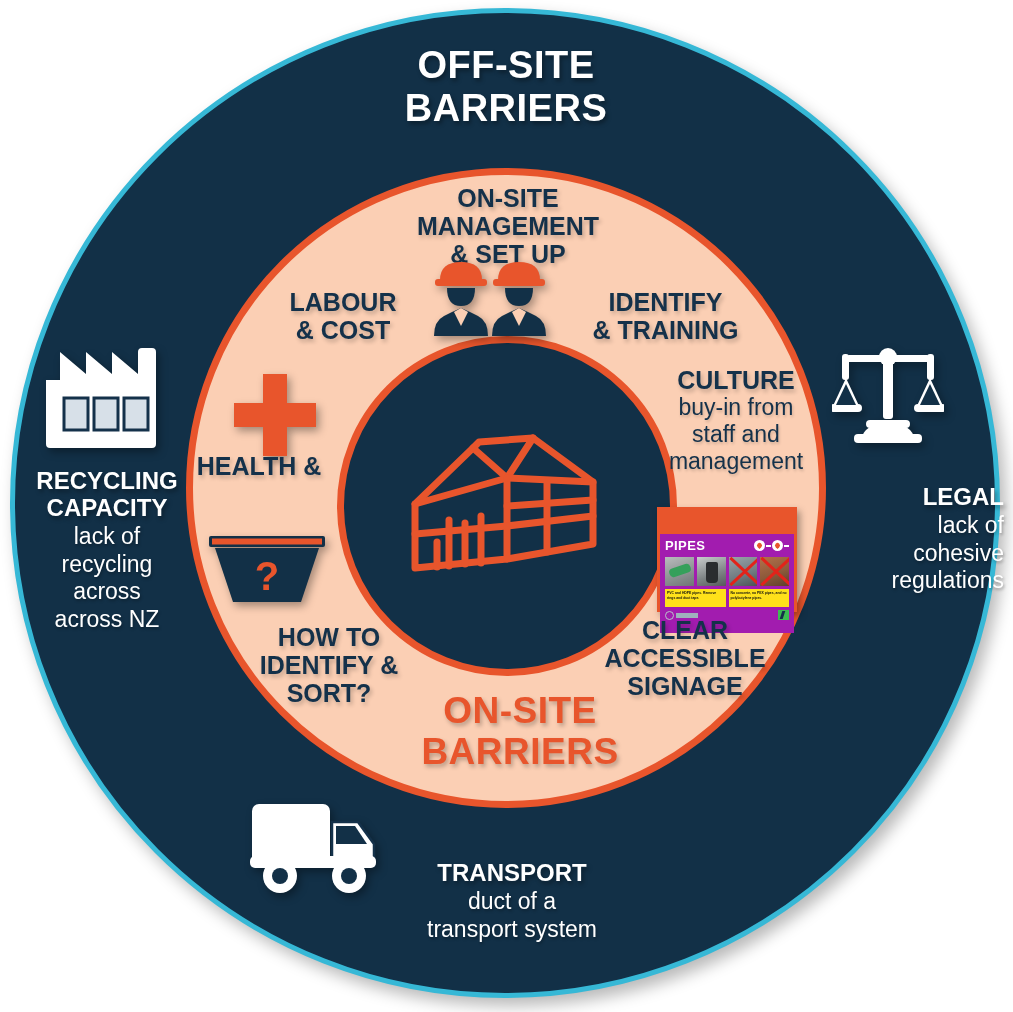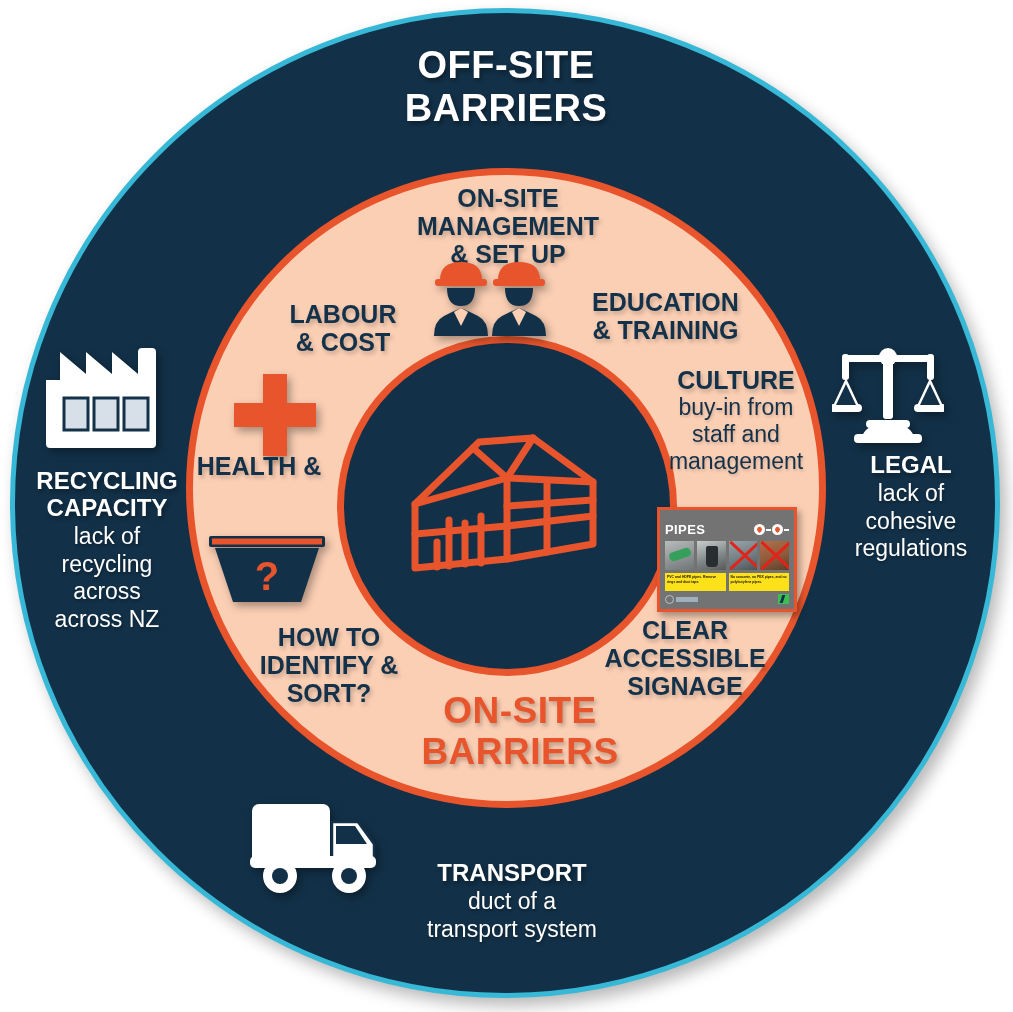--- a/index.html
+++ b/index.html
@@ -45,28 +45,28 @@
   .sub-w{color:#ffffff;font-weight:normal;text-shadow:1px 2px 3px rgba(0,0,0,.3);}
   .sub-n{color:#14314a;font-weight:normal;text-shadow:1px 2px 3px rgba(0,0,0,.18);}
 
   
   #offsite-title{left:306px;top:44px;width:400px;font-size:38px;letter-spacing:.5px;}
   #onsite-title{left:400px;top:690px;width:240px;font-size:37px;letter-spacing:.5px;}
 
   
   #recycling-block{left:14px;top:468px;width:186px;font-size:24px;}
   #recycling-block .sub-w{font-size:23px;display:block;margin-top:2px;}
-  #legal-block{left:818px;top:452px;width:186px;font-size:24px;}
+  #legal-block{left:818px;top:484px;width:186px;font-size:24px;text-align:right;}
   #legal-block .sub-w{font-size:23px;display:block;margin-top:2px;}
   #transport-block{left:382px;top:860px;width:260px;font-size:24px;}
   #transport-block .sub-w{font-size:23px;display:block;margin-top:2px;}
 
   
   #mgmt-label{left:393px;top:184px;width:230px;font-size:25px;}
-  #labour-label{left:258px;top:300px;width:170px;font-size:25px;}
+  #labour-label{left:258px;top:288px;width:170px;font-size:25px;}
   #education-label{left:578px;top:288px;width:175px;font-size:25px;}
   #culture-label{left:651px;top:366px;width:170px;font-size:25px;}
   #culture-label .sub-n{font-size:23px;display:block;margin-top:1px;}
   #health-label{left:184px;top:452px;width:150px;font-size:25px;}
   #identify-label{left:244px;top:623px;width:170px;font-size:25px;}
   #signage-label{left:600px;top:616px;width:170px;font-size:25px;}
 
   
   .ico{position:absolute;}
   #factory-icon{left:42px;top:340px;}
@@ -77,22 +77,22 @@
   #bin-icon{left:207px;top:534px;}
 
   .shadow-ico{filter:drop-shadow(3px 4px 4px rgba(0,0,0,.35));}
 
   
   #signage-poster{
     position:absolute;left:657px;top:507px;width:140px;height:105px;
     background:#e8552c;padding:3px;box-sizing:border-box;
     box-shadow:3px 4px 7px rgba(0,0,0,.35);
   }
-  .poster-inner{width:100%;height:100%;background:#737373;box-sizing:border-box;
-                padding:12px 5px;position:relative;}
+  .poster-inner{width:100%;height:100%;background:#a21caf;box-sizing:border-box;
+                padding:4px 5px;position:relative;margin-top:24px;}
   .poster-head{display:flex;align-items:center;justify-content:space-between;}
   .poster-title{color:#fff;font-weight:bold;font-size:13px;letter-spacing:.4px;}
   .pipe-badges{display:flex;align-items:center;gap:1px;}
   .pipe-badge{width:11px;height:11px;border-radius:50%;background:#fff;
               display:flex;align-items:center;justify-content:center;}
   .pipe-badge i{display:block;width:5px;height:5px;border-radius:50% 50% 50% 0;
                 transform:rotate(-45deg);background:#e8552c;}
   .pipe-link{width:5px;height:2px;background:#fff;}
   .photo-row{display:flex;gap:3px;margin-top:4px;}
   .photo{width:30px;height:29px;position:relative;overflow:hidden;}
@@ -267,21 +267,21 @@
       <text x="60" y="56" font-family="Liberation Sans, sans-serif" font-size="40" font-weight="bold" fill="#e8552c" text-anchor="middle">?</text>
     </svg>
   </div>
   <div class="tx ttl-n" id="identify-label">
     <div>HOW TO</div>
     <div>IDENTIFY &amp;</div>
     <div>SORT?</div>
   </div>
 
   <div class="tx ttl-n" id="education-label">
-    <div>EDUCATION</div>
+    <div>IDENTIFY</div>
     <div>&amp; TRAINING</div>
   </div>
 
   <div class="tx" id="culture-label">
     <div class="ttl-n">CULTURE</div>
     <span class="sub-n">buy-in from</span>
     <span class="sub-n">staff and</span>
     <span class="sub-n">management</span>
   </div>
 

